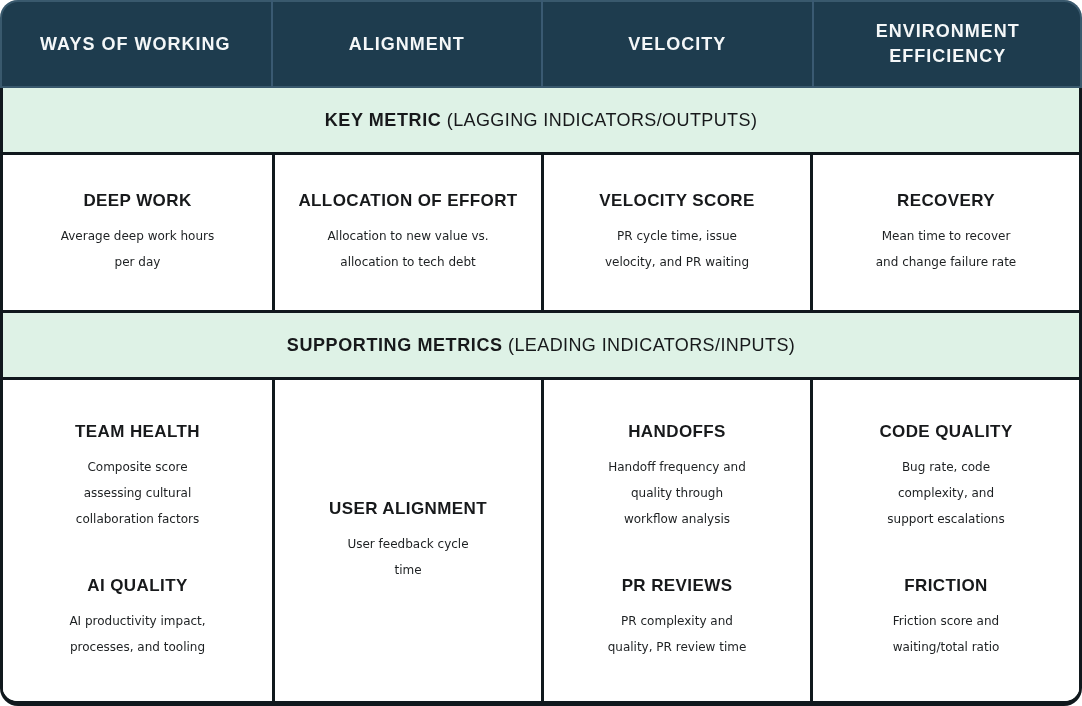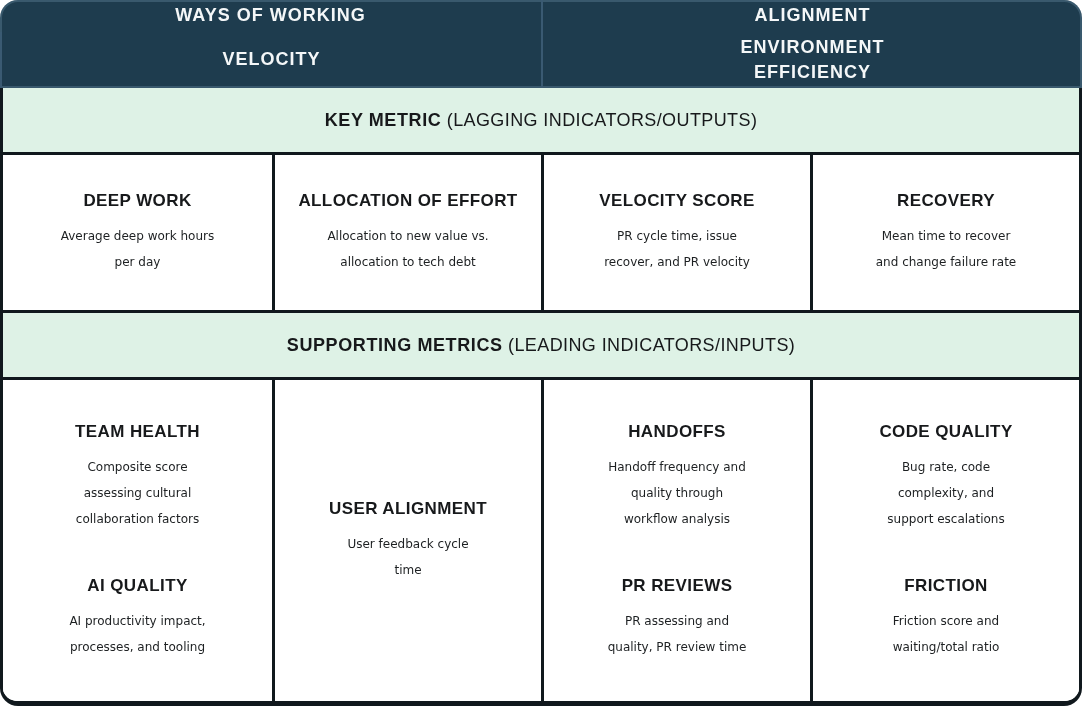--- a/index.html
+++ b/index.html
@@ -17,21 +17,21 @@
     font-family:"DejaVu Sans",sans-serif;
     color:var(--text);
   }
   .card{
     width:1082px;height:706px;
     display:flex;flex-direction:column;
   }
   
   .header-row{
     height:88px;flex:0 0 88px;
-    display:grid;grid-template-columns:repeat(2,1fr);
+    display:grid;grid-template-columns:repeat(4,1fr);
     background:var(--navy);
     border-radius:18px 18px 0 0;
     box-shadow:inset 0 0 0 2px rgba(130,165,190,0.28);
     overflow:hidden;
   }
   .header-cell{
     display:flex;align-items:center;justify-content:center;
     text-align:center;
     color:#f4f7f8;
     font-family:"Liberation Sans",sans-serif;
@@ -120,21 +120,21 @@
 per day</p>
       </div>
       <div class="cell">
         <h3 class="metric-title">ALLOCATION OF EFFORT</h3>
         <p class="metric-desc">Allocation to new value vs.
 allocation to tech debt</p>
       </div>
       <div class="cell">
         <h3 class="metric-title">VELOCITY SCORE</h3>
         <p class="metric-desc">PR cycle time, issue
-recover, and PR velocity</p>
+velocity, and PR waiting</p>
       </div>
       <div class="cell">
         <h3 class="metric-title">RECOVERY</h3>
         <p class="metric-desc">Mean time to recover
 and change failure rate</p>
       </div>
     </div>
 
     <div class="band">
       <p class="band-text"><span class="band-bold">SUPPORTING METRICS</span><span> (LEADING INDICATORS/INPUTS)</span></p>
@@ -166,21 +166,21 @@
 
       <div class="cell">
         <div class="metric">
           <h3 class="metric-title">HANDOFFS</h3>
           <p class="metric-desc">Handoff frequency and
 quality through
 workflow analysis</p>
         </div>
         <div class="metric">
           <h3 class="metric-title">PR REVIEWS</h3>
-          <p class="metric-desc">PR assessing and
+          <p class="metric-desc">PR complexity and
 quality, PR review time</p>
         </div>
       </div>
 
       <div class="cell">
         <div class="metric">
           <h3 class="metric-title">CODE QUALITY</h3>
           <p class="metric-desc">Bug rate, code
 complexity, and
 support escalations</p>

